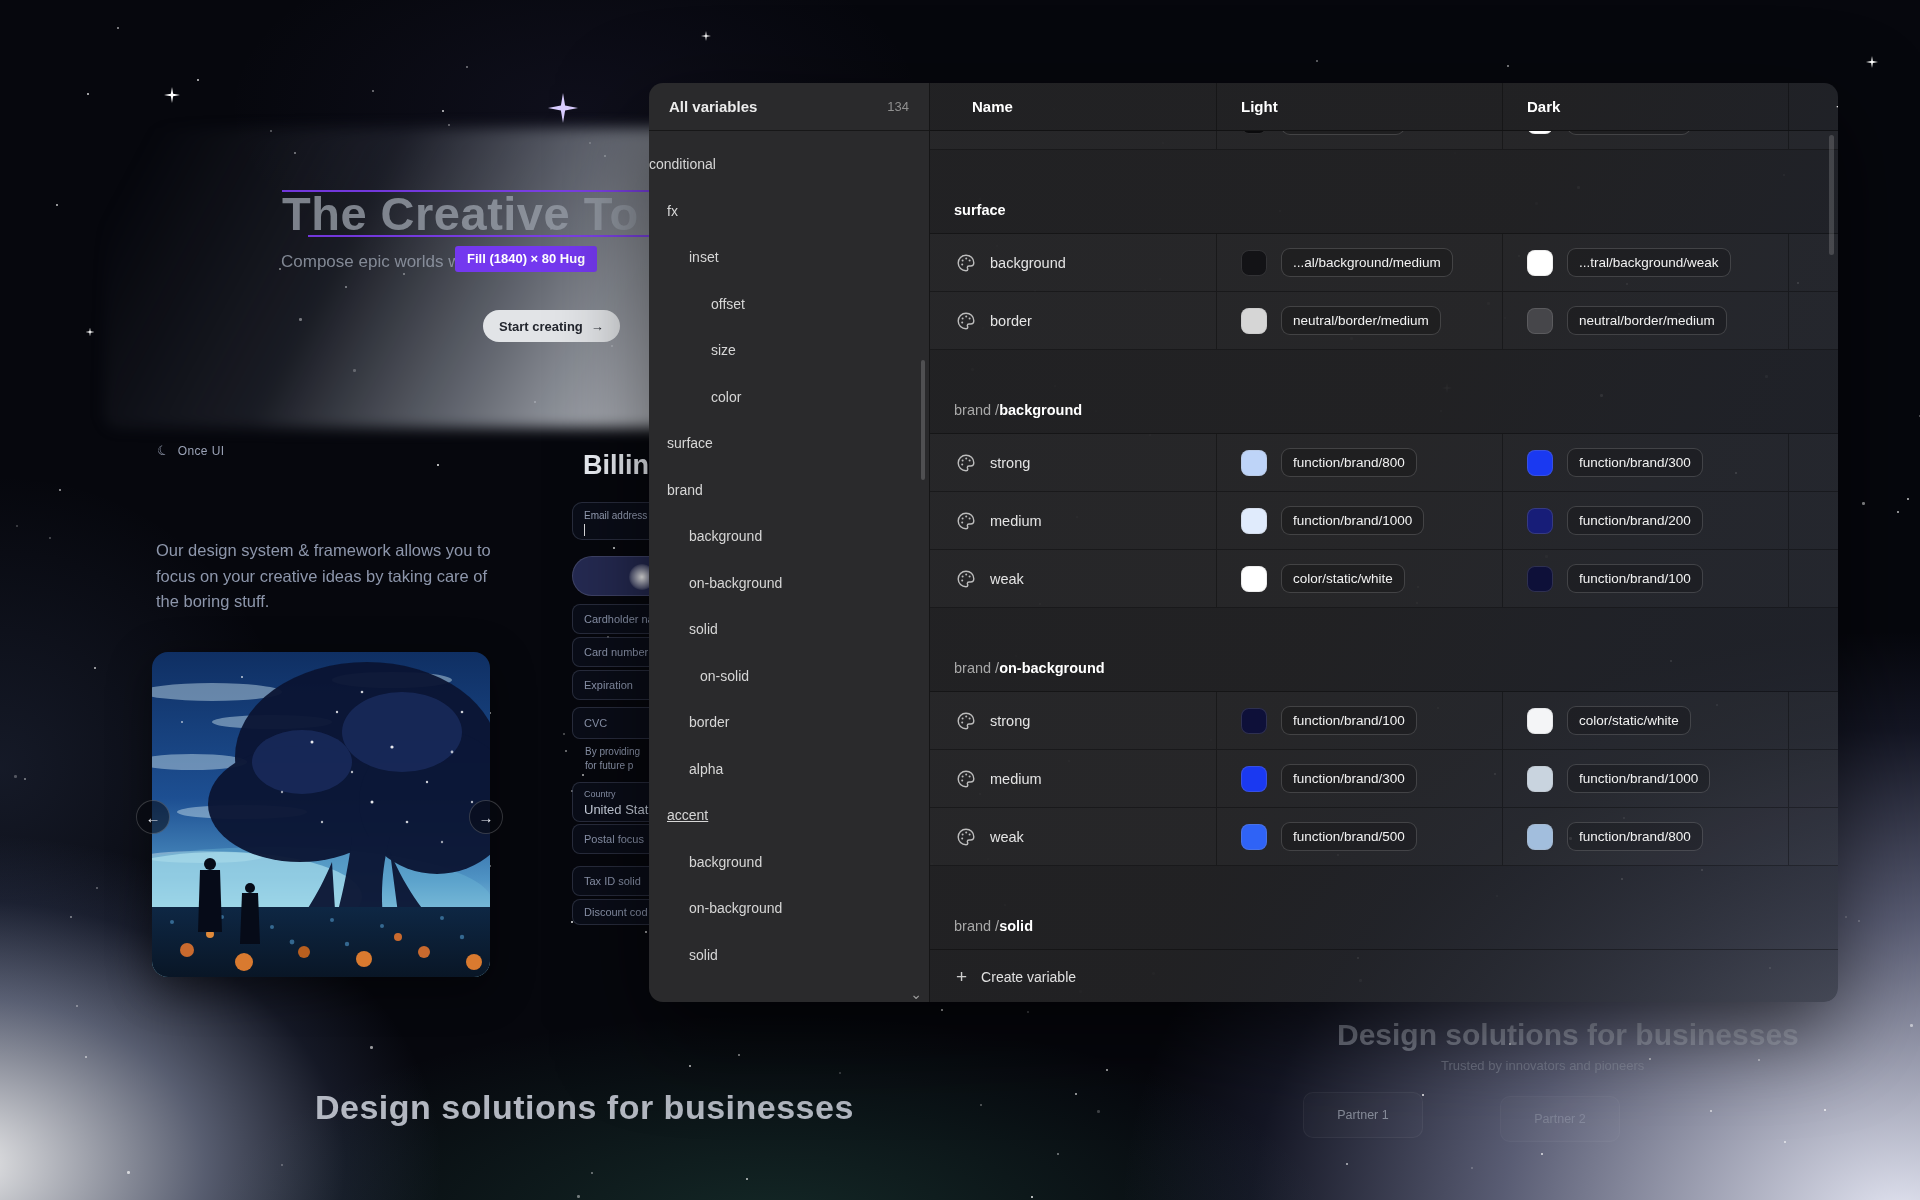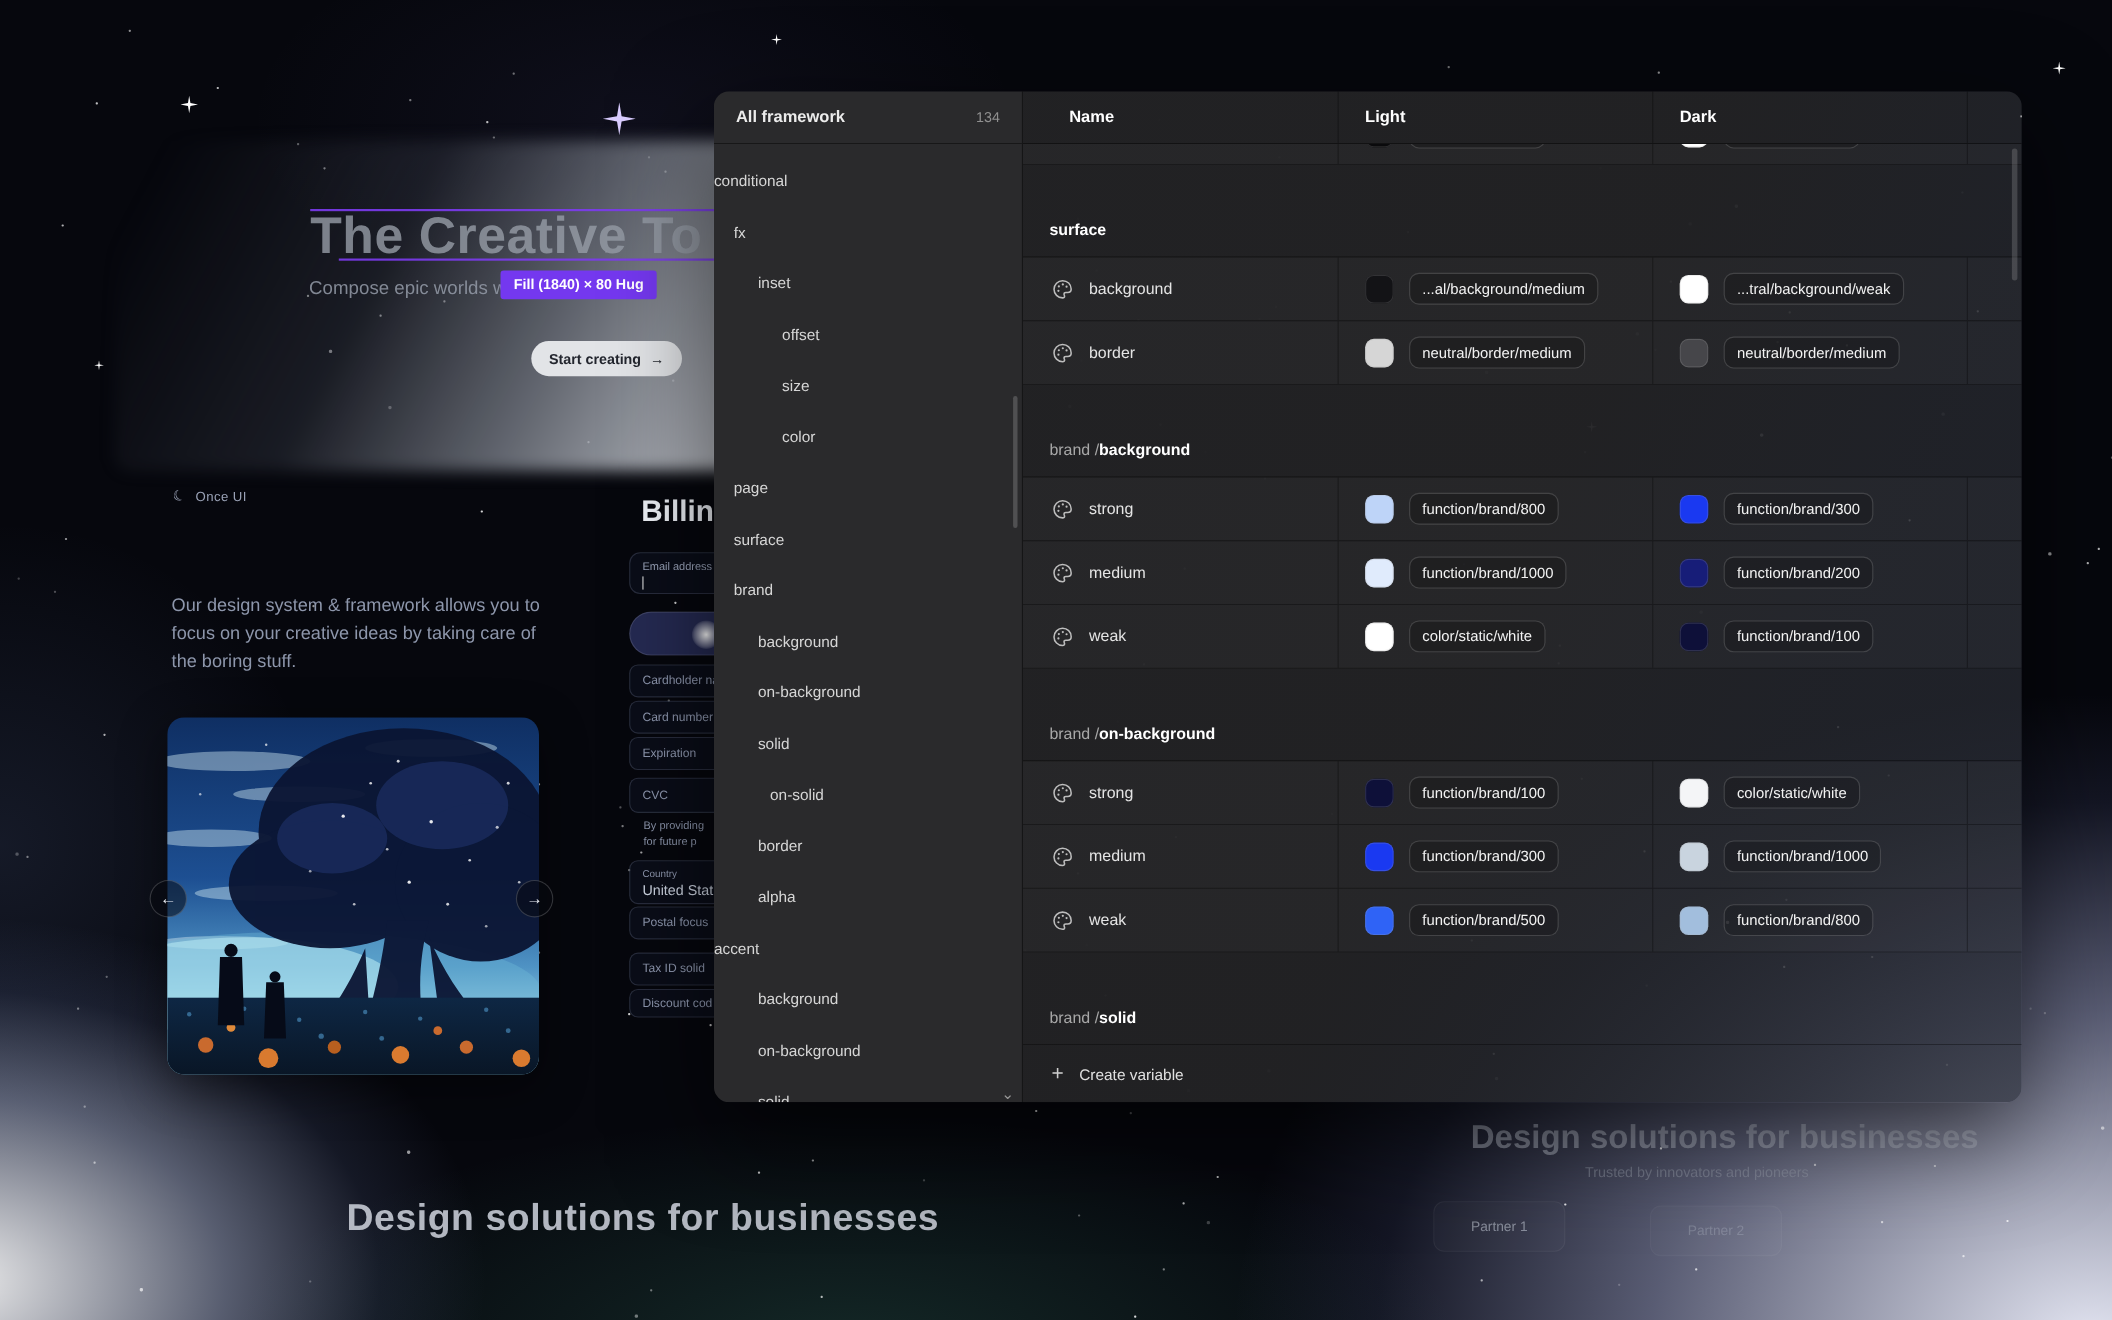--- a/index.html
+++ b/index.html
@@ -422,40 +422,39 @@
   <div class="partner" style="left:1303px;top:1092px;color:rgba(190,196,208,.6);">
     <span>Partner 1</span>
   </div>
   <div class="partner" style="left:1500px;top:1096px;color:rgba(190,196,208,.3);border-color:rgba(255,255,255,.03);">
     <span>Partner 2</span>
   </div>
 
   <div class="panel">
     <div class="sidebar">
       <div class="sb-head">
-        <span class="sb-title">All framework</span>
+        <span class="sb-title">All variables</span>
         <span class="sb-count">134</span>
       </div>
       <div class="sb-list" id="sb-list">
           <div class="sb-item" style="">conditional</div>
           <div class="sb-item" style="padding-left: 18px;">fx</div>
           <div class="sb-item" style="padding-left: 40px;">inset</div>
           <div class="sb-item" style="padding-left: 62px;">offset</div>
           <div class="sb-item" style="padding-left: 62px;">size</div>
           <div class="sb-item" style="padding-left: 62px;">color</div>
-          <div class="sb-item" style="padding-left: 18px;">page</div>
           <div class="sb-item" style="padding-left: 18px;">surface</div>
           <div class="sb-item" style="padding-left: 18px;">brand</div>
           <div class="sb-item" style="padding-left: 40px;">background</div>
           <div class="sb-item" style="padding-left: 40px;">on-background</div>
           <div class="sb-item" style="padding-left: 40px;">solid</div>
           <div class="sb-item" style="padding-left: 51px;">on-solid</div>
           <div class="sb-item" style="padding-left: 40px;">border</div>
           <div class="sb-item" style="padding-left: 40px;">alpha</div>
-          <div class="sb-item" style="">accent</div>
+          <div class="sb-item" style="padding-left: 18px; text-decoration: underline;">accent</div>
           <div class="sb-item" style="padding-left: 40px;">background</div>
           <div class="sb-item" style="padding-left: 40px;">on-background</div>
           <div class="sb-item" style="padding-left: 40px;">solid</div>
         </div>
       <div class="sb-thumb"></div>
       <div class="sb-more">⌄</div>
     </div>
     <div class="table">
       <div class="t-head">
         <div class="hc first">Name</div>

